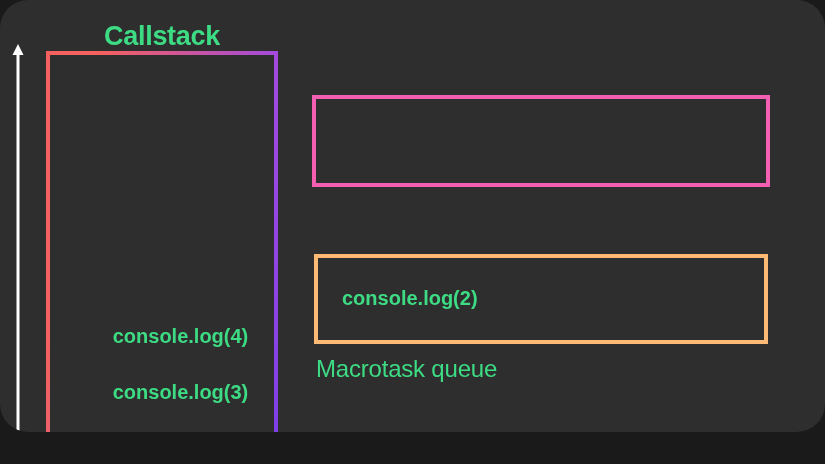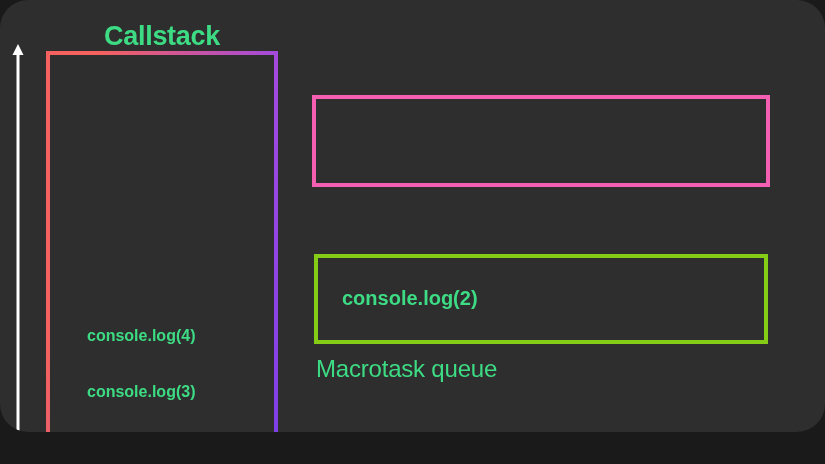--- a/index.html
+++ b/index.html
@@ -60,25 +60,26 @@
   }
 
   .stack-items {
     position: absolute;
     left: 0;
     bottom: 0;
     width: 100%;
   }
   .stack-item {
     color: #3ddc84;
-    font-size: 16px;
+    font-size: 20px;
     font-weight: bold;
     line-height: 24px;
     padding-left: 37px;
     white-space: nowrap;
+    text-align: center;
   }
   .stack-item.slot-upper { margin-bottom: 32px; }
   .stack-item.slot-lower { margin-bottom: 34px; }
 
   
   .microtask-title {
     position: absolute;
     left: 320px;
     top: 60px;
     color: #3ddc84;
@@ -100,21 +101,21 @@
   }
 
   
   .macrotask-box {
     position: absolute;
     left: 314px;
     top: 254px;
     width: 454px;
     height: 90px;
     box-sizing: border-box;
-    border: 4px solid #84cc16;
+    border: 4px solid #fdba74;
     background: #2e2e2e;
   }
   .macro-item {
     position: absolute;
     left: 24px;
     top: 28px;
     color: #3ddc84;
     font-size: 20px;
     font-weight: bold;
     line-height: 24px;

